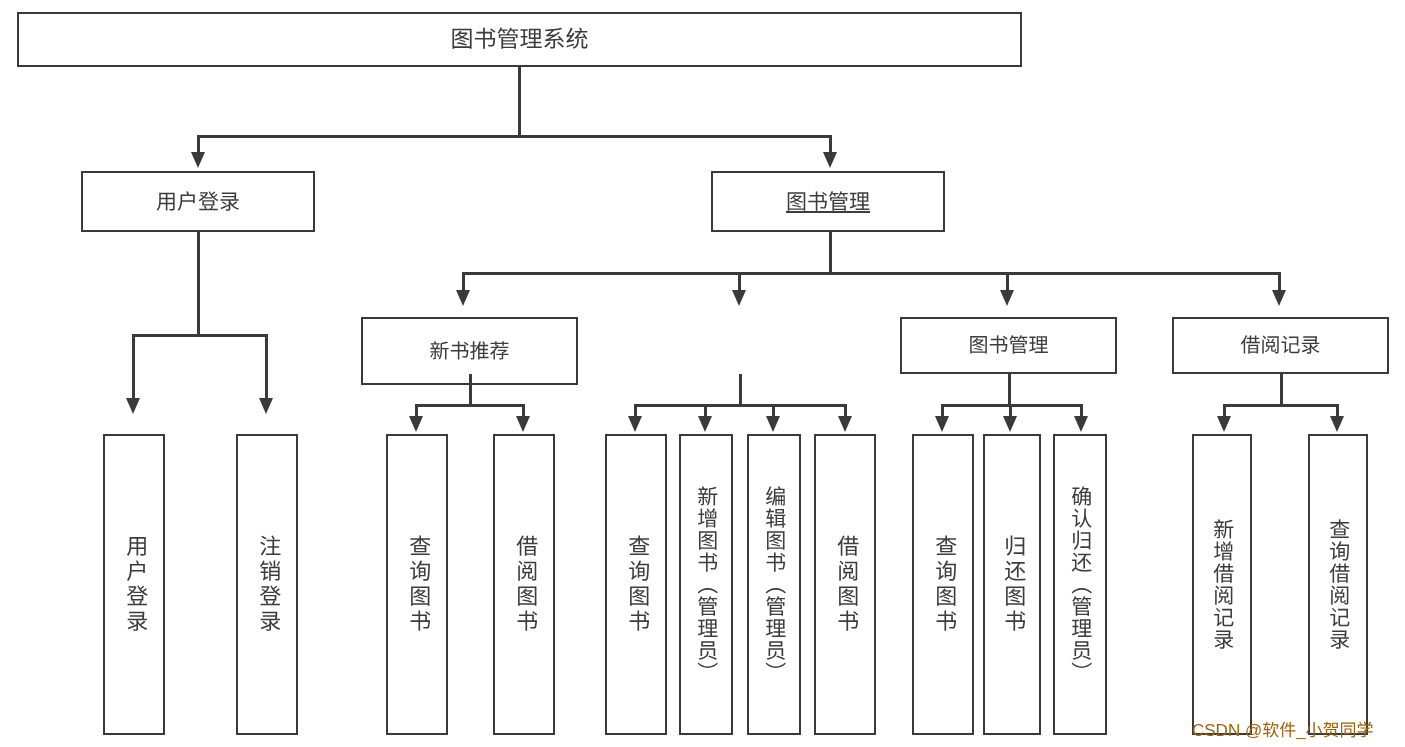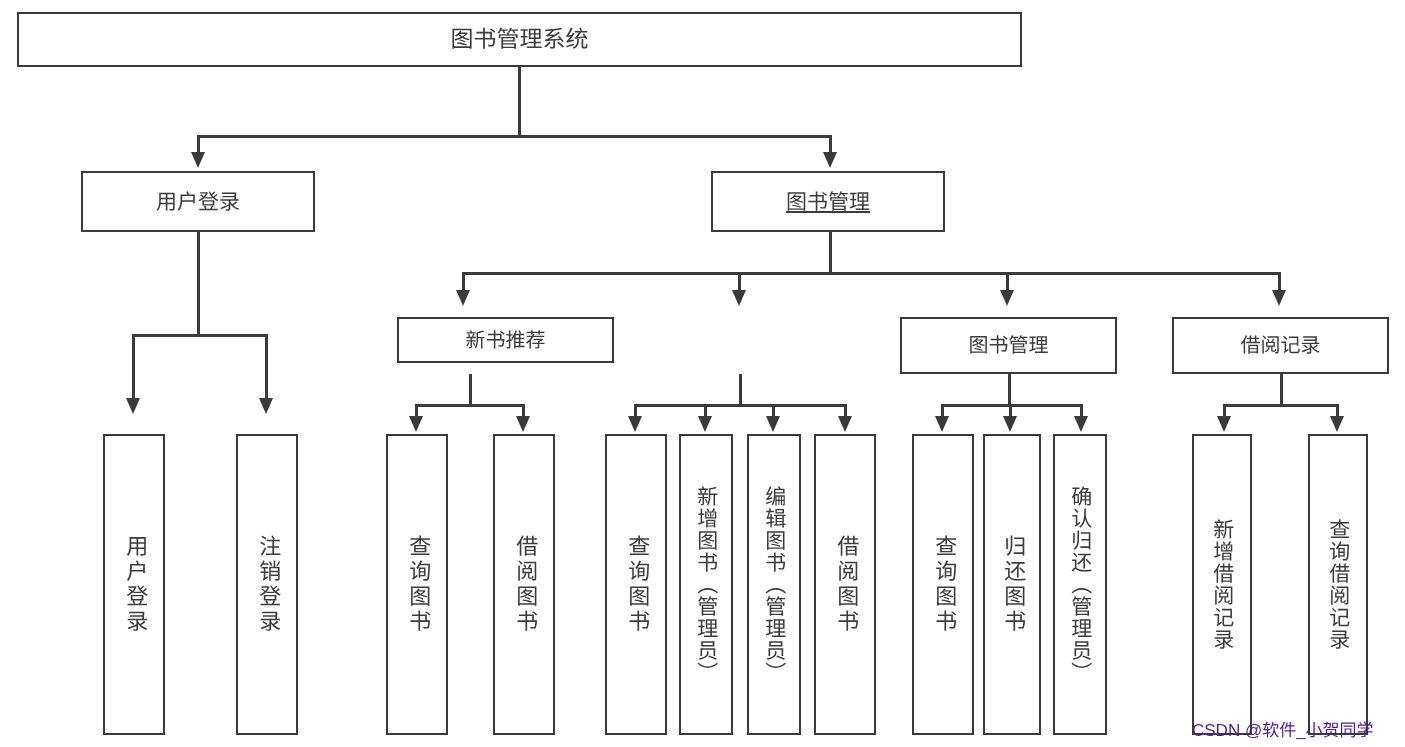--- a/index.html
+++ b/index.html
@@ -66,21 +66,21 @@
     position: absolute;
     width: 0;
     height: 0;
     border-left: 7px solid transparent;
     border-right: 7px solid transparent;
     border-top: 16px solid #3a3a3a;
   }
   
   .watermark {
     position: absolute;
-    color: #4c1d95;
+    color: #a16207;
     font-size: 17px;
     white-space: nowrap;
     user-select: none;
   }
 </style>
 </head>
 <body>
 
 <div id="canvas">
 
@@ -116,21 +116,21 @@
   <div class="edge h" style="left:462px; top:272px; width:818px; height:2.5px;"></div>
   <div class="edge v" style="left:462px; top:272px; width:2.5px; height:20px;"></div>
   <div class="arrow" style="left:456px; top:290px;"></div>
   <div class="edge v" style="left:738px; top:272px; width:2.5px; height:20px;"></div>
   <div class="arrow" style="left:732px; top:290px;"></div>
   <div class="edge v" style="left:1006px; top:272px; width:2.5px; height:20px;"></div>
   <div class="arrow" style="left:1000px; top:290px;"></div>
   <div class="edge v" style="left:1278px; top:272px; width:2.5px; height:20px;"></div>
   <div class="arrow" style="left:1272px; top:290px;"></div>
 
-  <div class="node level3" style="left:361px; top:317px; width:217px; height:46px;margin-left:36px;">
+  <div class="node level3" style="left:361px; top:317px; width:217px; height:68px;">
     <span>新书推荐</span>
   </div>
   <div class="node level3" style="left:900px; top:317px; width:217px; height:57px;">
     <span>图书管理</span>
   </div>
   <div class="node level3" style="left:1172px; top:317px; width:217px; height:57px;">
     <span>借阅记录</span>
   </div>
 
   <div class="edge v" style="left:469px; top:374px; width:2.5px; height:32px;"></div>

